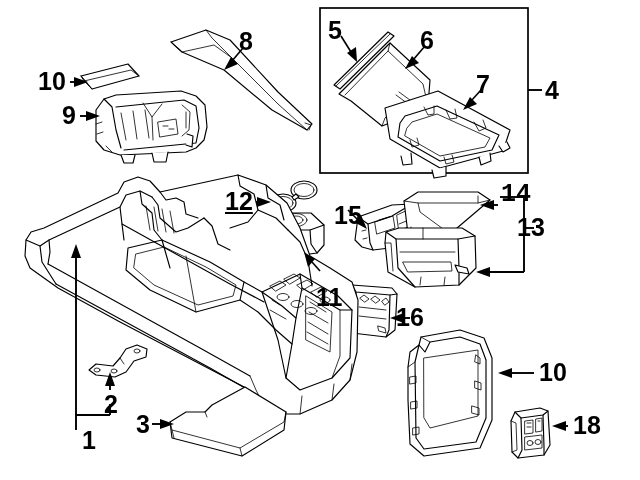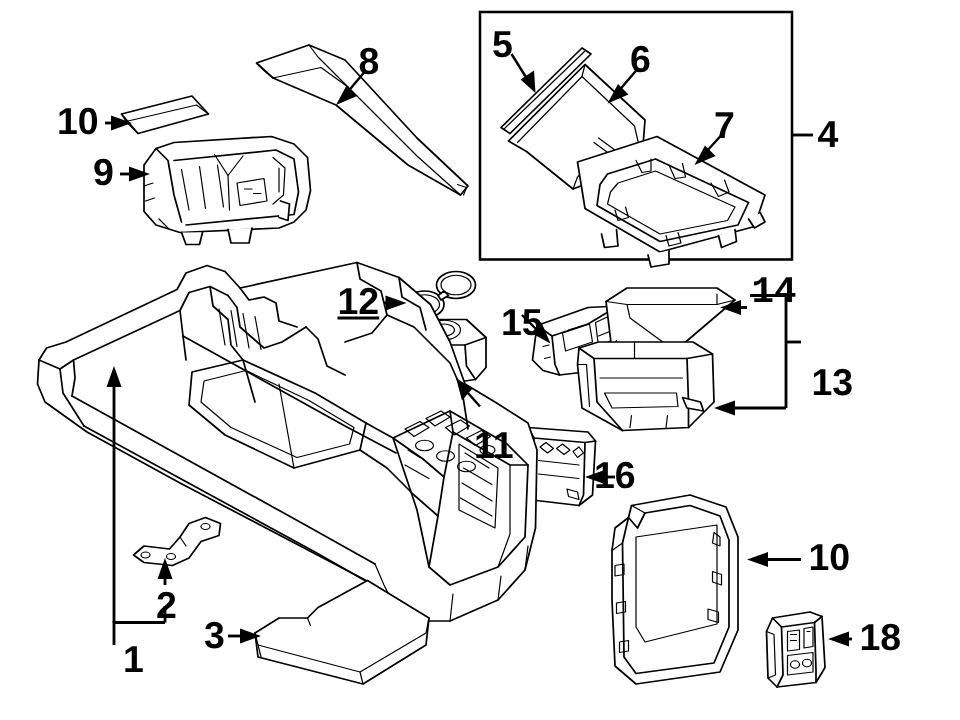--- a/index.html
+++ b/index.html
@@ -447,20 +447,20 @@
   <div class="callout-label" style="left:136px; top:412px;">3</div>
   <div class="callout-label" style="left:545px; top:78px;">4</div>
   <div class="callout-label" style="left:328px; top:18px;">5</div>
   <div class="callout-label" style="left:420px; top:28px;">6</div>
   <div class="callout-label" style="left:476px; top:72px;">7</div>
   <div class="callout-label" style="left:239px; top:29px;">8</div>
   <div class="callout-label" style="left:62px;  top:103px;">9</div>
   <div class="callout-label" style="left:38px;  top:69px;">10</div>
   <div class="callout-label" style="left:316px; top:266px;margin-top:19px;">11</div>
   <div class="callout-label" style="left:225px; top:189px;text-decoration:underline;">12</div>
-  <div class="callout-label" style="left:541px; top:215px;margin-top:28px;">13</div>
+  <div class="callout-label" style="left:517px; top:215px;">13</div>
   <div class="callout-label" style="left:501px; top:182px;font-family:Liberation Mono, monospace;">14</div>
   <div class="callout-label" style="left:334px; top:188px;margin-top:15px;">15</div>
   <div class="callout-label" style="left:396px; top:305px;">16</div>
   <div class="callout-label" style="left:539px; top:360px;">10</div>
   <div class="callout-label" style="left:573px; top:413px;">18</div>
 
 </div>
 
 </body></html>

